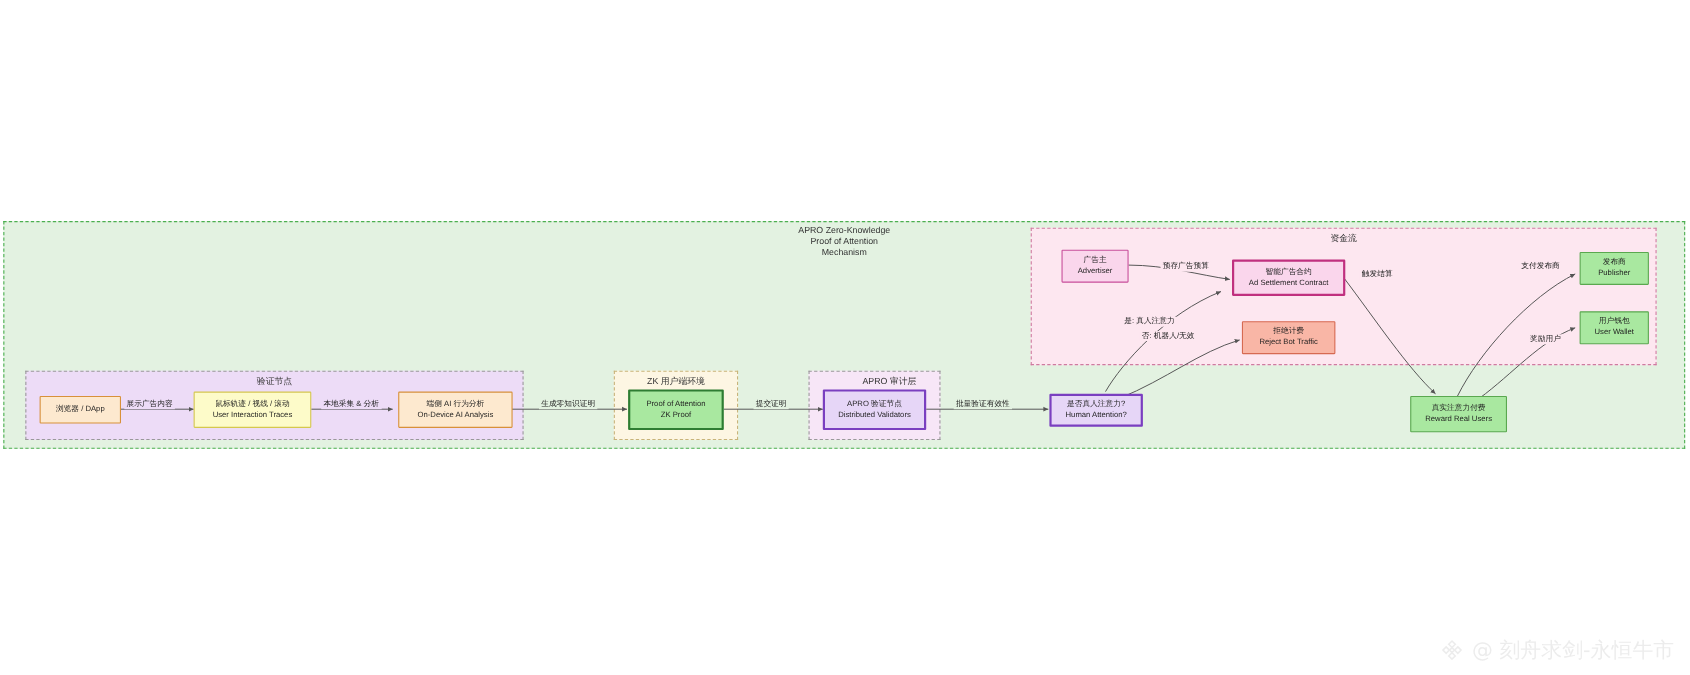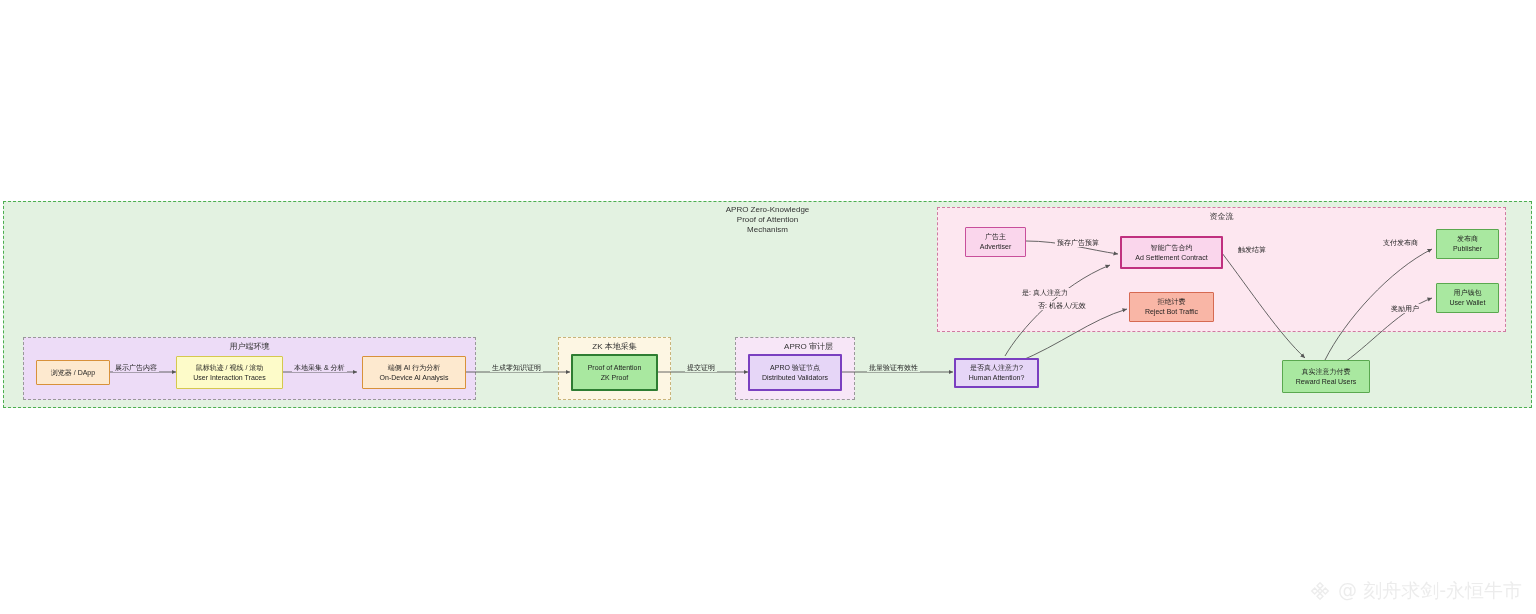--- a/index.html
+++ b/index.html
@@ -138,25 +138,25 @@
 
 <div id="canvas">
 
   <div class="subgraph" id="sg-root">
     <div class="sg-title" id="sg-root-title">APRO Zero-Knowledge
 Proof of Attention
 Mechanism</div>
   </div>
 
   <div class="subgraph" id="sg-client">
-    <div class="sg-title" style="top:4px;">用户端环境</div>
+    <div class="sg-title" style="top:4px;">验证节点</div>
   </div>
 
   <div class="subgraph" id="sg-zk">
-    <div class="sg-title" style="top:4px;">ZK 本地采集</div>
+    <div class="sg-title" style="top:4px;">ZK 用户端环境</div>
   </div>
 
   <div class="subgraph" id="sg-apro">
     <div class="sg-title" style="top:4px;margin-left:27px;">APRO 审计层</div>
   </div>
 
   <div class="subgraph" id="sg-money">
     <div class="sg-title" style="top:4px;">资金流</div>
   </div>
 

